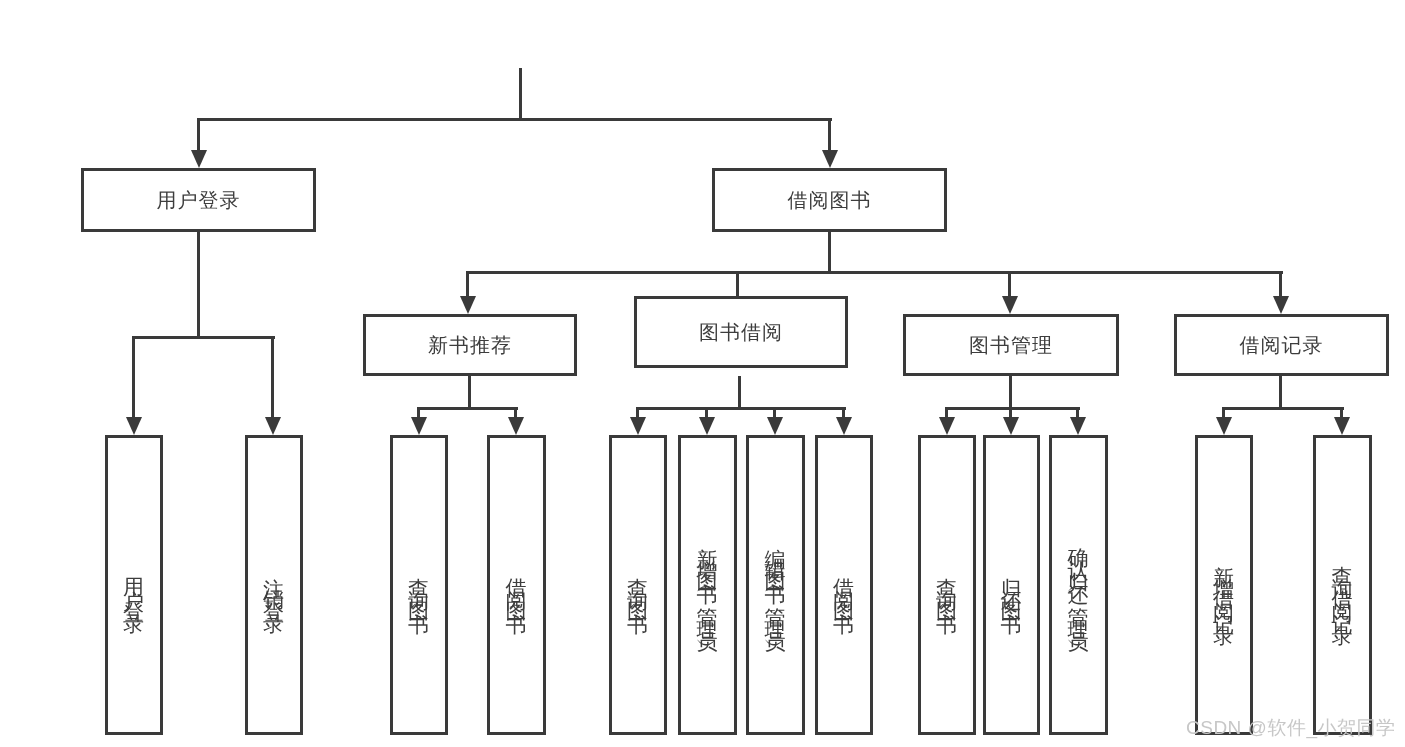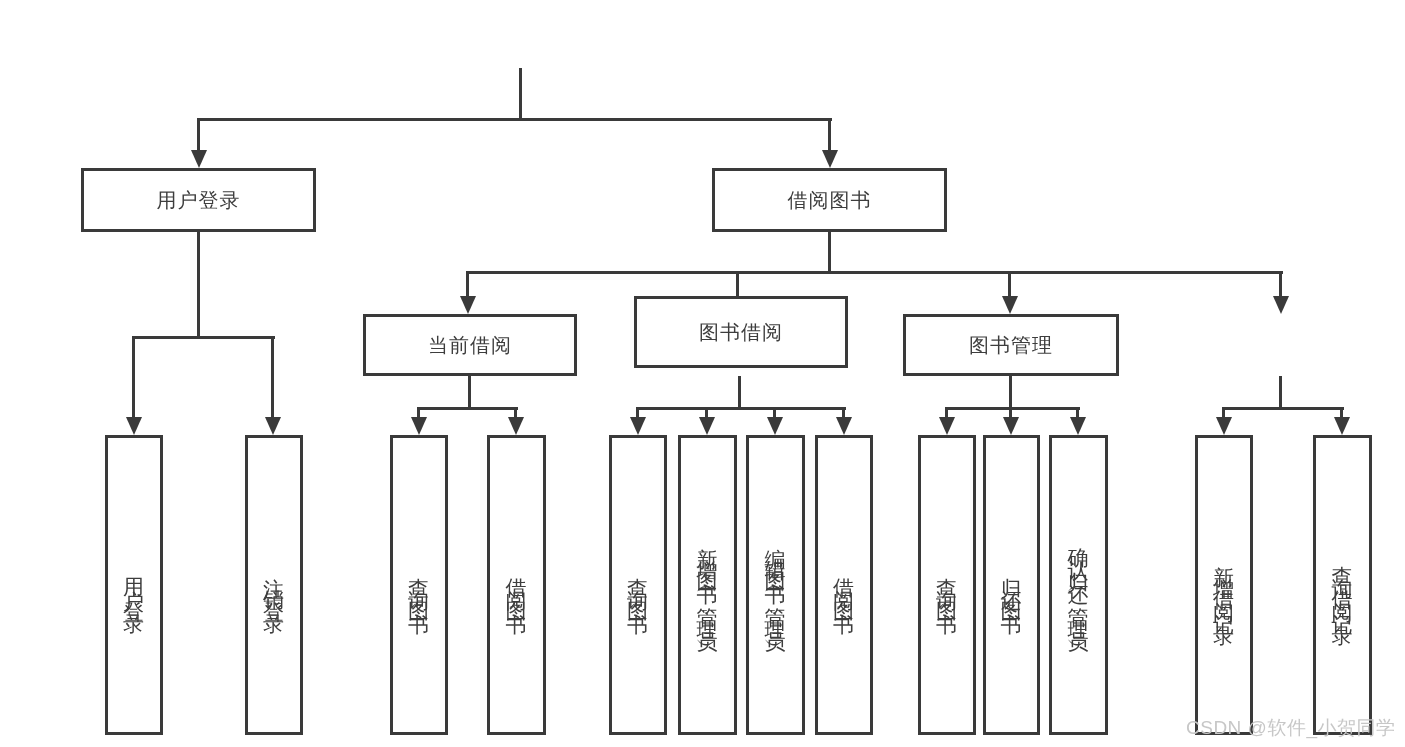--- a/index.html
+++ b/index.html
@@ -36,31 +36,34 @@
 
   <div class="box" style="left:81px;top:168px;width:235px;height:64px">
     <span>用户登录</span>
   </div>
 
   <div class="box" style="left:712px;top:168px;width:235px;height:64px">
     <span>借阅图书</span>
   </div>
 
   <div class="box" style="left:363px;top:314px;width:214px;height:62px">
-    <span>当前借阅</span>
+    <span>新书推荐</span>
   </div>
 
   <div class="box" style="left:634px;top:296px;width:214px;height:72px">
     <span>图书借阅</span>
   </div>
 
   <div class="box" style="left:903px;top:314px;width:216px;height:62px">
     <span>图书管理</span>
   </div>
 
+  <div class="box" style="left:1174px;top:314px;width:215px;height:62px">
+    <span>借阅记录</span>
+  </div>
 
   <div class="box leaf" style="left:105px;top:435px;width:58px;height:300px">
     <span class="vtext">用户登录</span>
   </div>
   <div class="box leaf" style="left:245px;top:435px;width:58px;height:300px">
     <span class="vtext">注销登录</span>
   </div>
 
   <div class="box leaf" style="left:390px;top:435px;width:58px;height:300px">
     <span class="vtext">查询图书</span>

